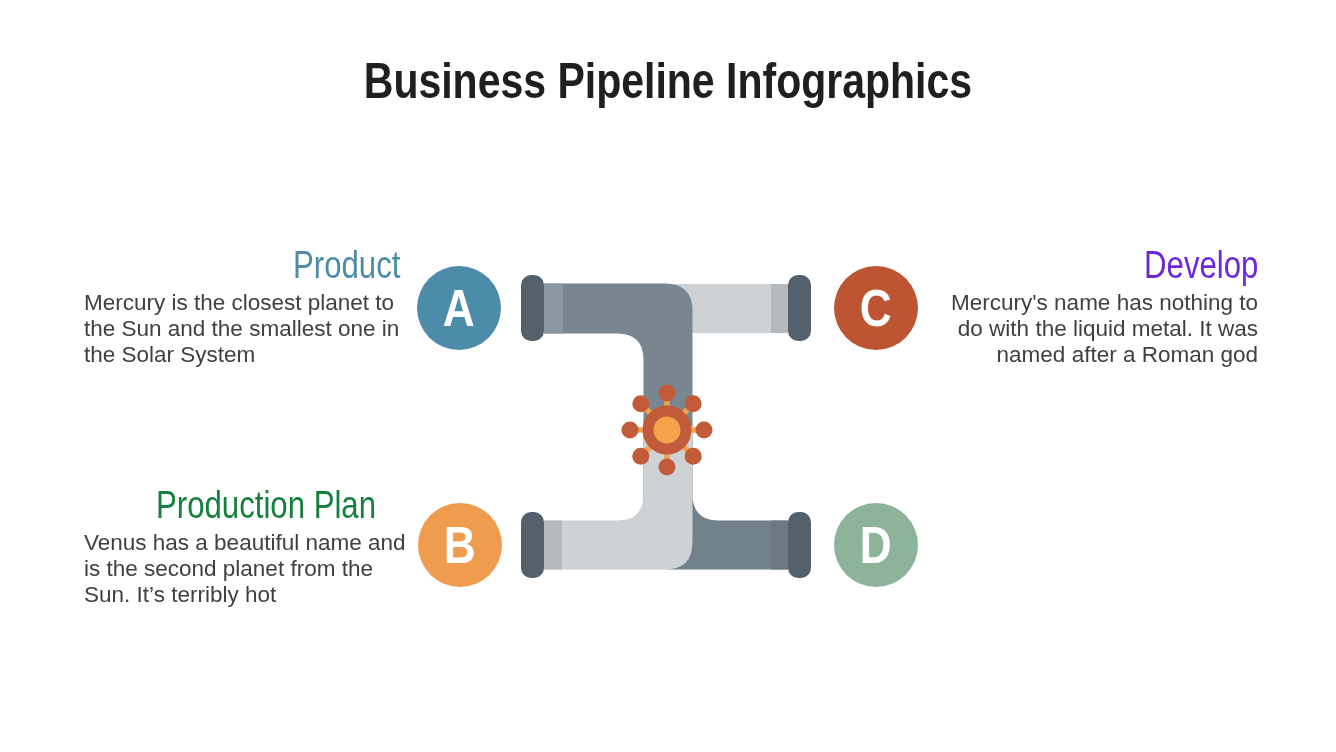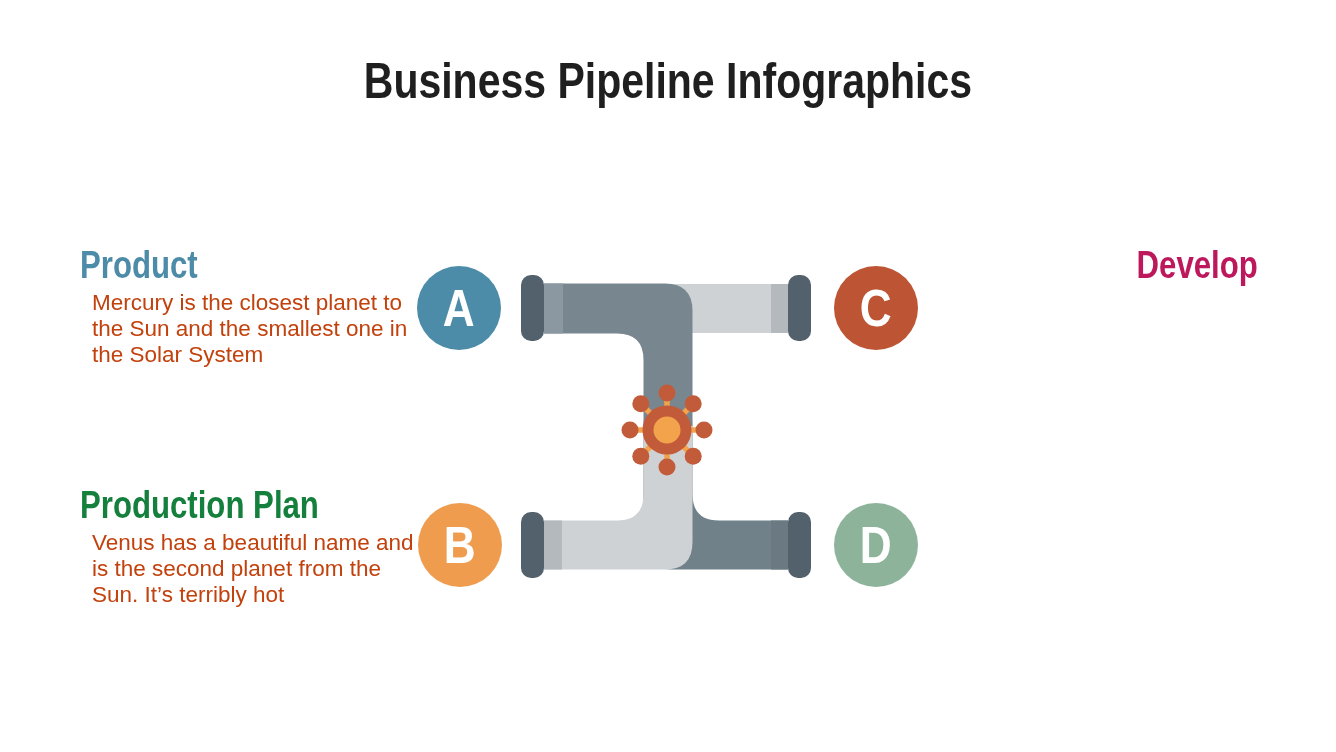--- a/index.html
+++ b/index.html
@@ -6,33 +6,33 @@
   .canvas{
     position:relative;width:1336px;height:752px;background:#ffffff;overflow:hidden;
     font-family:"Liberation Sans",sans-serif;
   }
   .title{
     position:absolute;top:54px;left:0;right:0;text-align:center;margin:0;
     font-size:50px;line-height:54px;font-weight:bold;color:#1f1f1f;
   }
   .title span{display:inline-block;transform:scaleX(0.82);transform-origin:center;}
   .info{position:absolute;width:344px;}
-  .info .heading{font-size:38px;line-height:42px;font-weight:bold;margin:0 0 2px 0;}
+  .info .heading{font-size:38px;line-height:42px;font-weight:normal;margin:0 0 2px 0;text-align:right;}
   .info .heading span{display:inline-block;transform:scaleX(0.82);}
   .left-col{left:80px;text-align:left;}
   .left-col .heading span{transform-origin:left center;}
   .right-col{right:78px;text-align:right;}
   .right-col .heading span{transform-origin:right center;}
   .row-top{top:244px;}
   .row-bottom{top:484px;}
   .body-text{
-    margin:4px 0 0 12px;font-size:22.5px;line-height:26px;color:#c2410c;
+    margin:4px 0 0 4px;font-size:22.5px;line-height:26px;color:#404040;
     white-space:pre-line;
   }
-  .c-teal{color:#4d8ca8;} .c-orange{color:#15803d;} .c-rust{color:#be185d;} .c-sage{color:#8eb39b;}
+  .c-teal{color:#4d8ca8;} .c-orange{color:#15803d;} .c-rust{color:#6d28d9;} .c-sage{color:#8eb39b;}
   .pipe-svg{position:absolute;left:400px;top:250px;width:540px;height:350px;}
   .badge{
     position:absolute;width:84px;height:84px;border-radius:50%;
     display:flex;align-items:center;justify-content:center;
     color:#ffffff;font-weight:bold;font-size:52px;
   }
   .badge span{display:inline-block;transform:scaleX(0.85);}
   .b-teal{background:#4d8ca8;left:417px;top:266px;}
   .b-orange{background:#f09c4e;left:418px;top:503px;}
   .b-rust{background:#bd5433;left:834px;top:266px;}
@@ -54,20 +54,23 @@
 
   <div class="info left-col row-bottom">
     <div class="heading c-orange"><span>Production Plan</span></div>
     <p class="body-text">Venus has a beautiful name and
 is the second planet from the
 Sun. It’s terribly hot</p>
   </div>
 
   <div class="info right-col row-top">
     <div class="heading c-rust"><span>Develop</span></div>
+    <p class="body-text">Mercury's name has nothing to
+do with the liquid metal. It was
+named after a Roman god</p>
   </div>
 
 
   <svg class="pipe-svg" viewBox="0 0 540 350" aria-hidden="true">
 
     <g>
       <rect x="250" y="34" width="138" height="49" fill="#ced2d5"></rect>
       <rect x="371" y="34" width="17" height="49" fill="#b4b9bd"></rect>
     </g>
 

